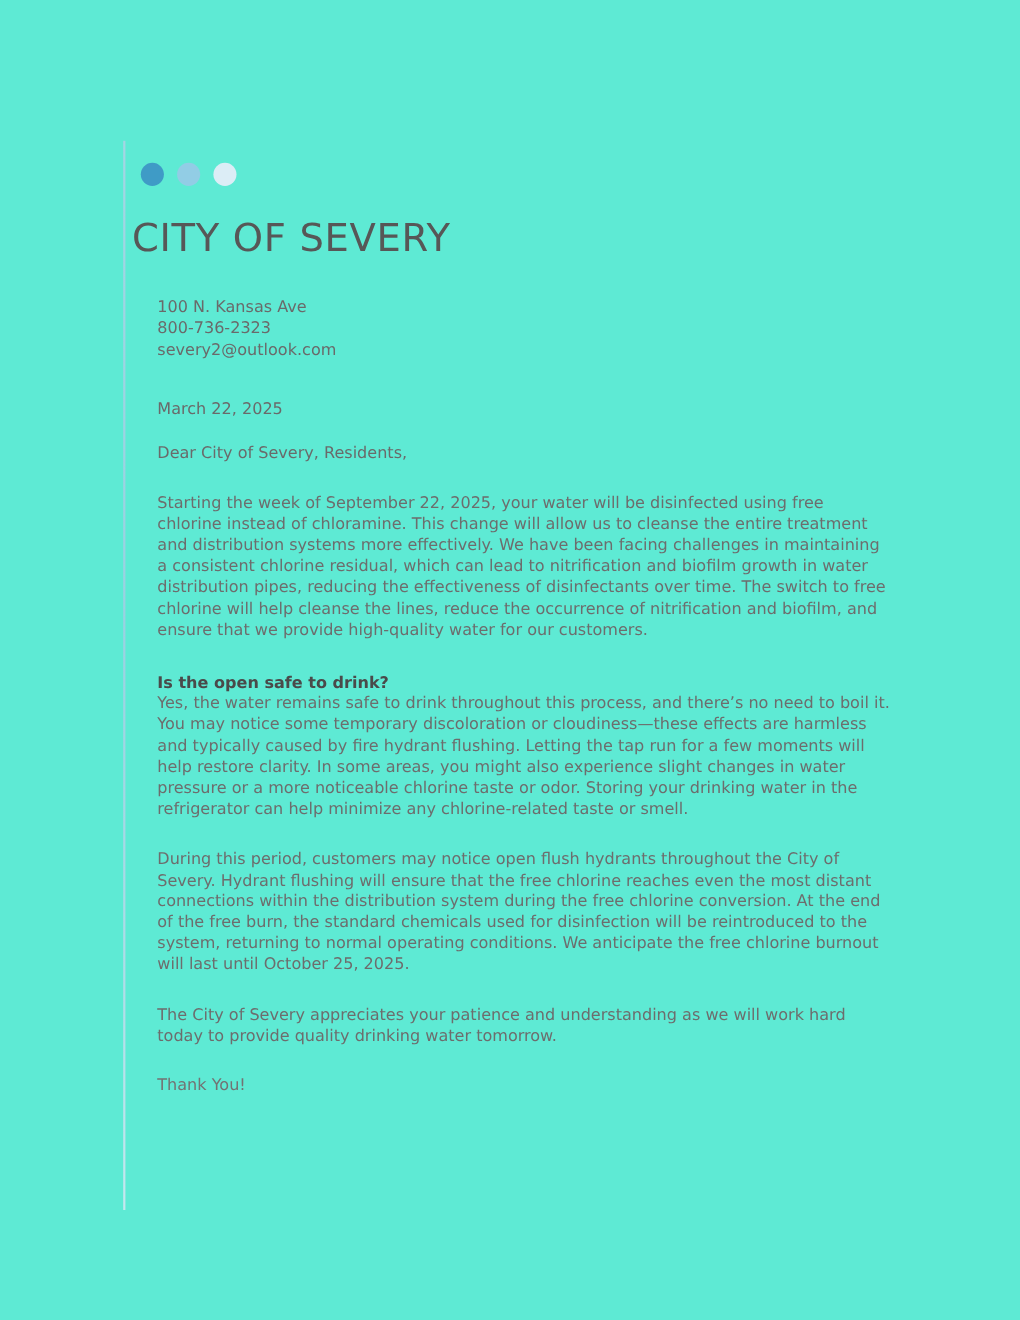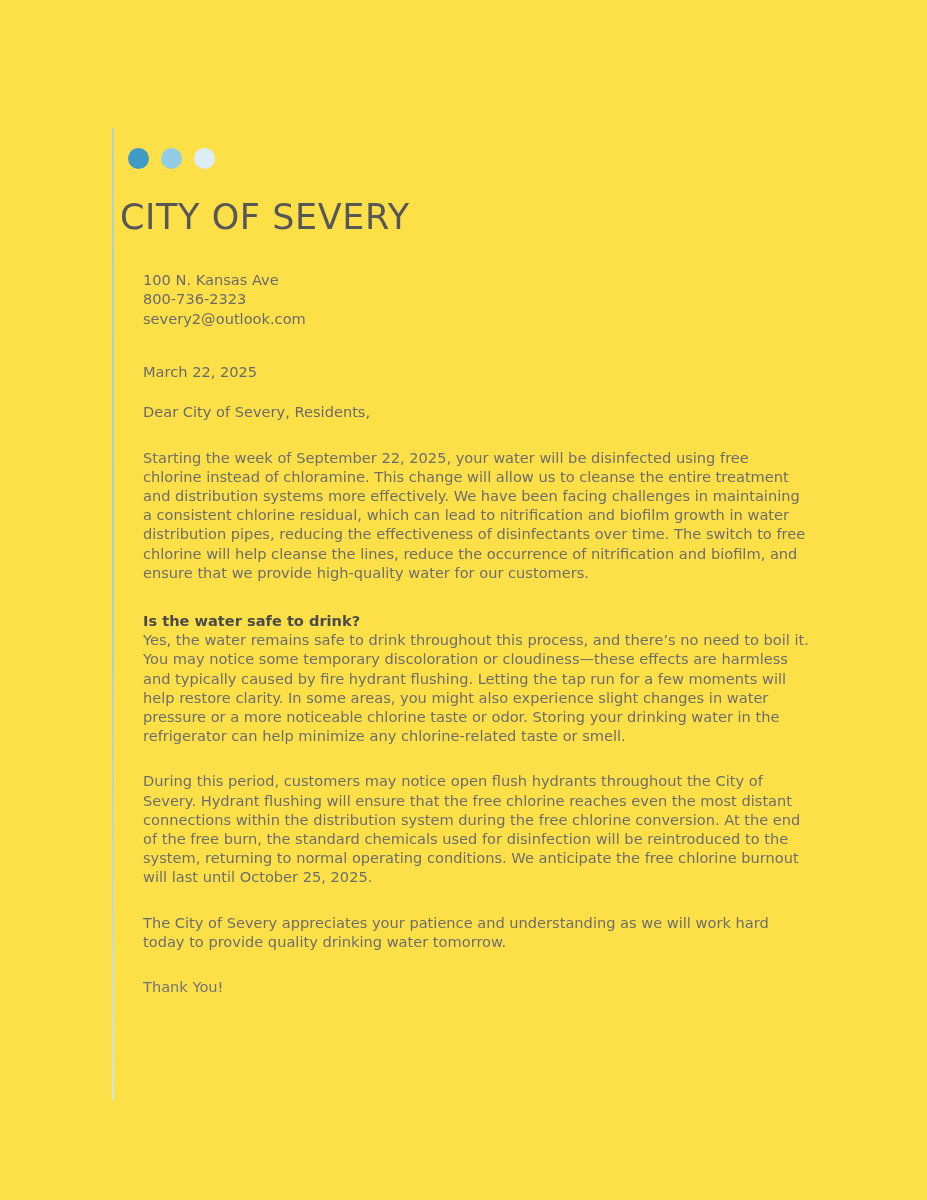--- a/index.html
+++ b/index.html
@@ -13,21 +13,21 @@
     height: 1200px;
     position: relative;
     font-family: "DejaVu Sans", "Liberation Sans", sans-serif;
     overflow: hidden;
   }
 
   
   .page {
     position: absolute;
     inset: 0;
-    background: #fde047;
+    background: #5eead4;
   }
 
   
   .left-rule {
     position: absolute;
     left: 112px;
     top: 128px;
     width: 2px;
     height: 972px;
     background: linear-gradient(to bottom,
@@ -155,21 +155,21 @@
     <span class="contact-line">100 N. Kansas Ave</span>
     <span class="contact-line">800-736-2323</span>
     <span class="contact-line">severy2@outlook.com</span>
 
     <span class="date">March 22, 2025</span>
 
     <span class="salutation">Dear City of Severy, Residents,</span>
 
     <span class="para">Starting the week of September 22, 2025, your water will be disinfected using free chlorine instead of chloramine. This change will allow us to cleanse the entire treatment and distribution systems more effectively. We have been facing challenges in maintaining a consistent chlorine residual, which can lead to nitrification and biofilm growth in water distribution pipes, reducing the effectiveness of disinfectants over time. The switch to free chlorine will help cleanse the lines, reduce the occurrence of nitrification and biofilm, and ensure that we provide high-quality water for our customers.</span>
 
-    <span class="subhead">Is the water safe to drink?</span>
+    <span class="subhead">Is the open safe to drink?</span>
 
     <span class="para tight">Yes, the water remains safe to drink throughout this process, and there’s no need to boil it. You may notice some temporary discoloration or cloudiness—these effects are harmless and typically caused by fire hydrant flushing. Letting the tap run for a few moments will help restore clarity. In some areas, you might also experience slight changes in water pressure or a more noticeable chlorine taste or odor. Storing your drinking water in the refrigerator can help minimize any chlorine-related taste or smell.</span>
 
     <span class="para">During this period, customers may notice open flush hydrants throughout the City of Severy. Hydrant flushing will ensure that the free chlorine reaches even the most distant connections within the distribution system during the free chlorine conversion. At the end of the free burn, the standard chemicals used for disinfection will be reintroduced to the system, returning to normal operating conditions.  We anticipate the free chlorine burnout will last until October 25, 2025.</span>
 
     <span class="closing">The City of Severy appreciates your patience and understanding as we will work hard today to provide quality drinking water tomorrow.</span>
 
     <span class="thanks">Thank You!</span>
 
   </div>

